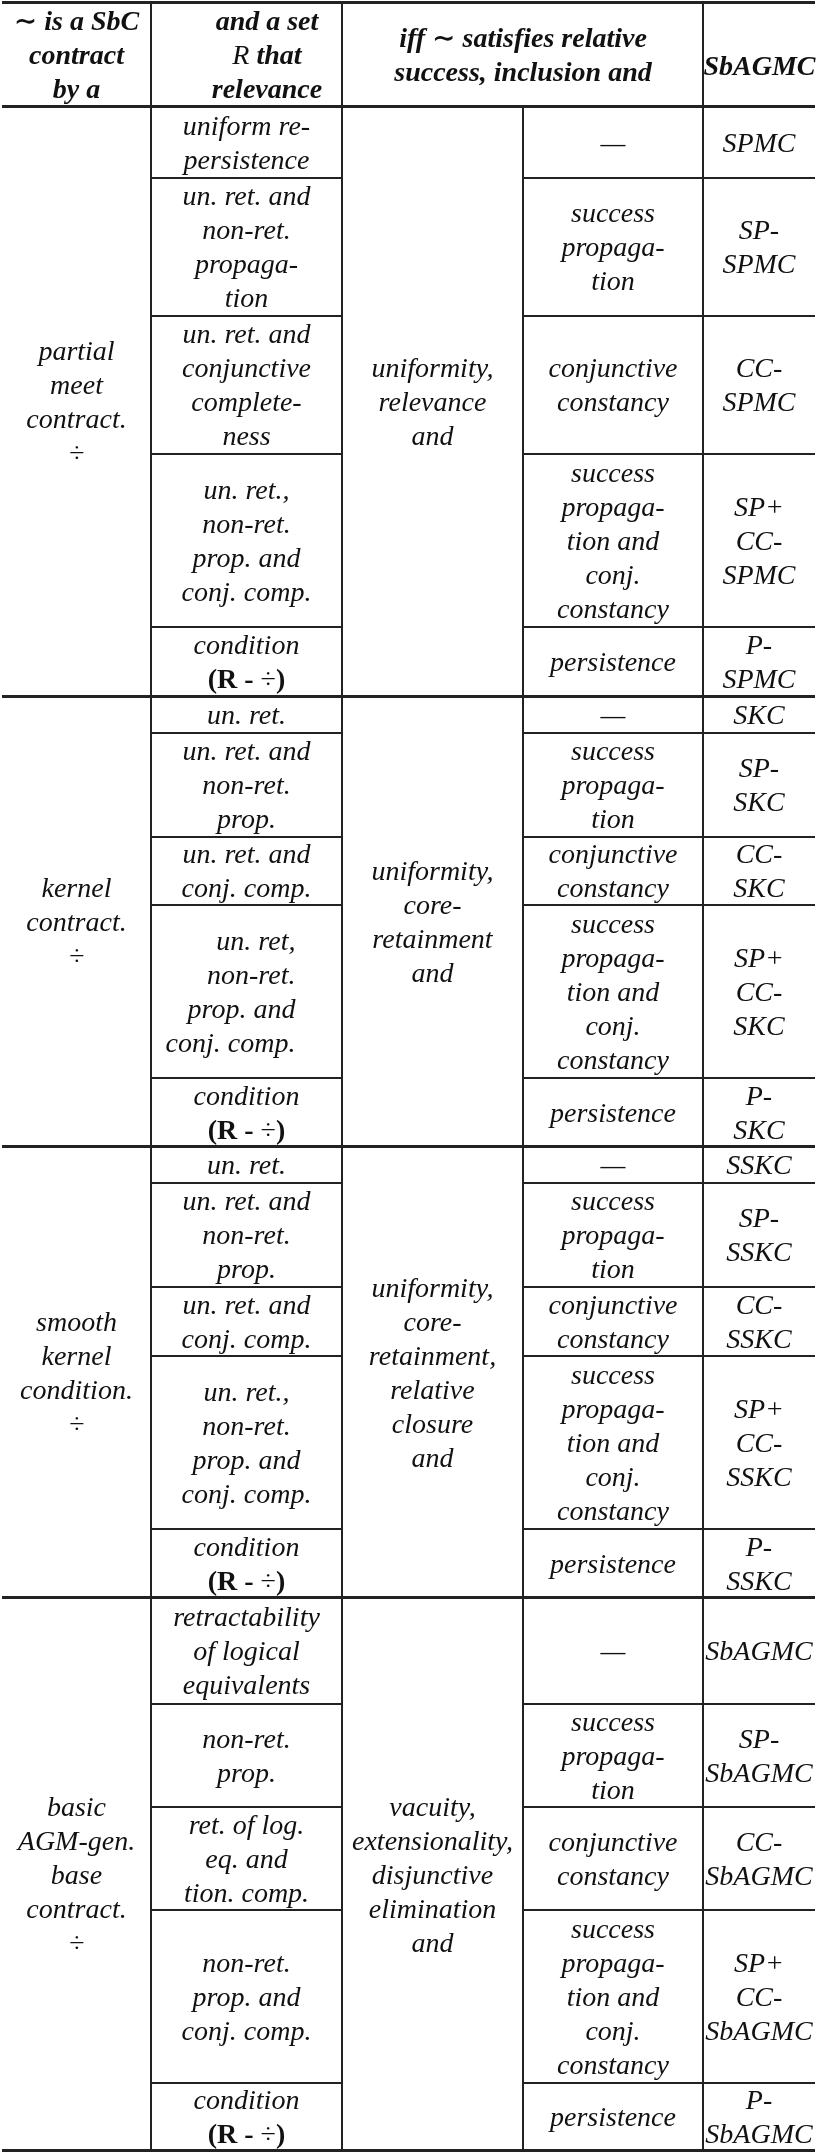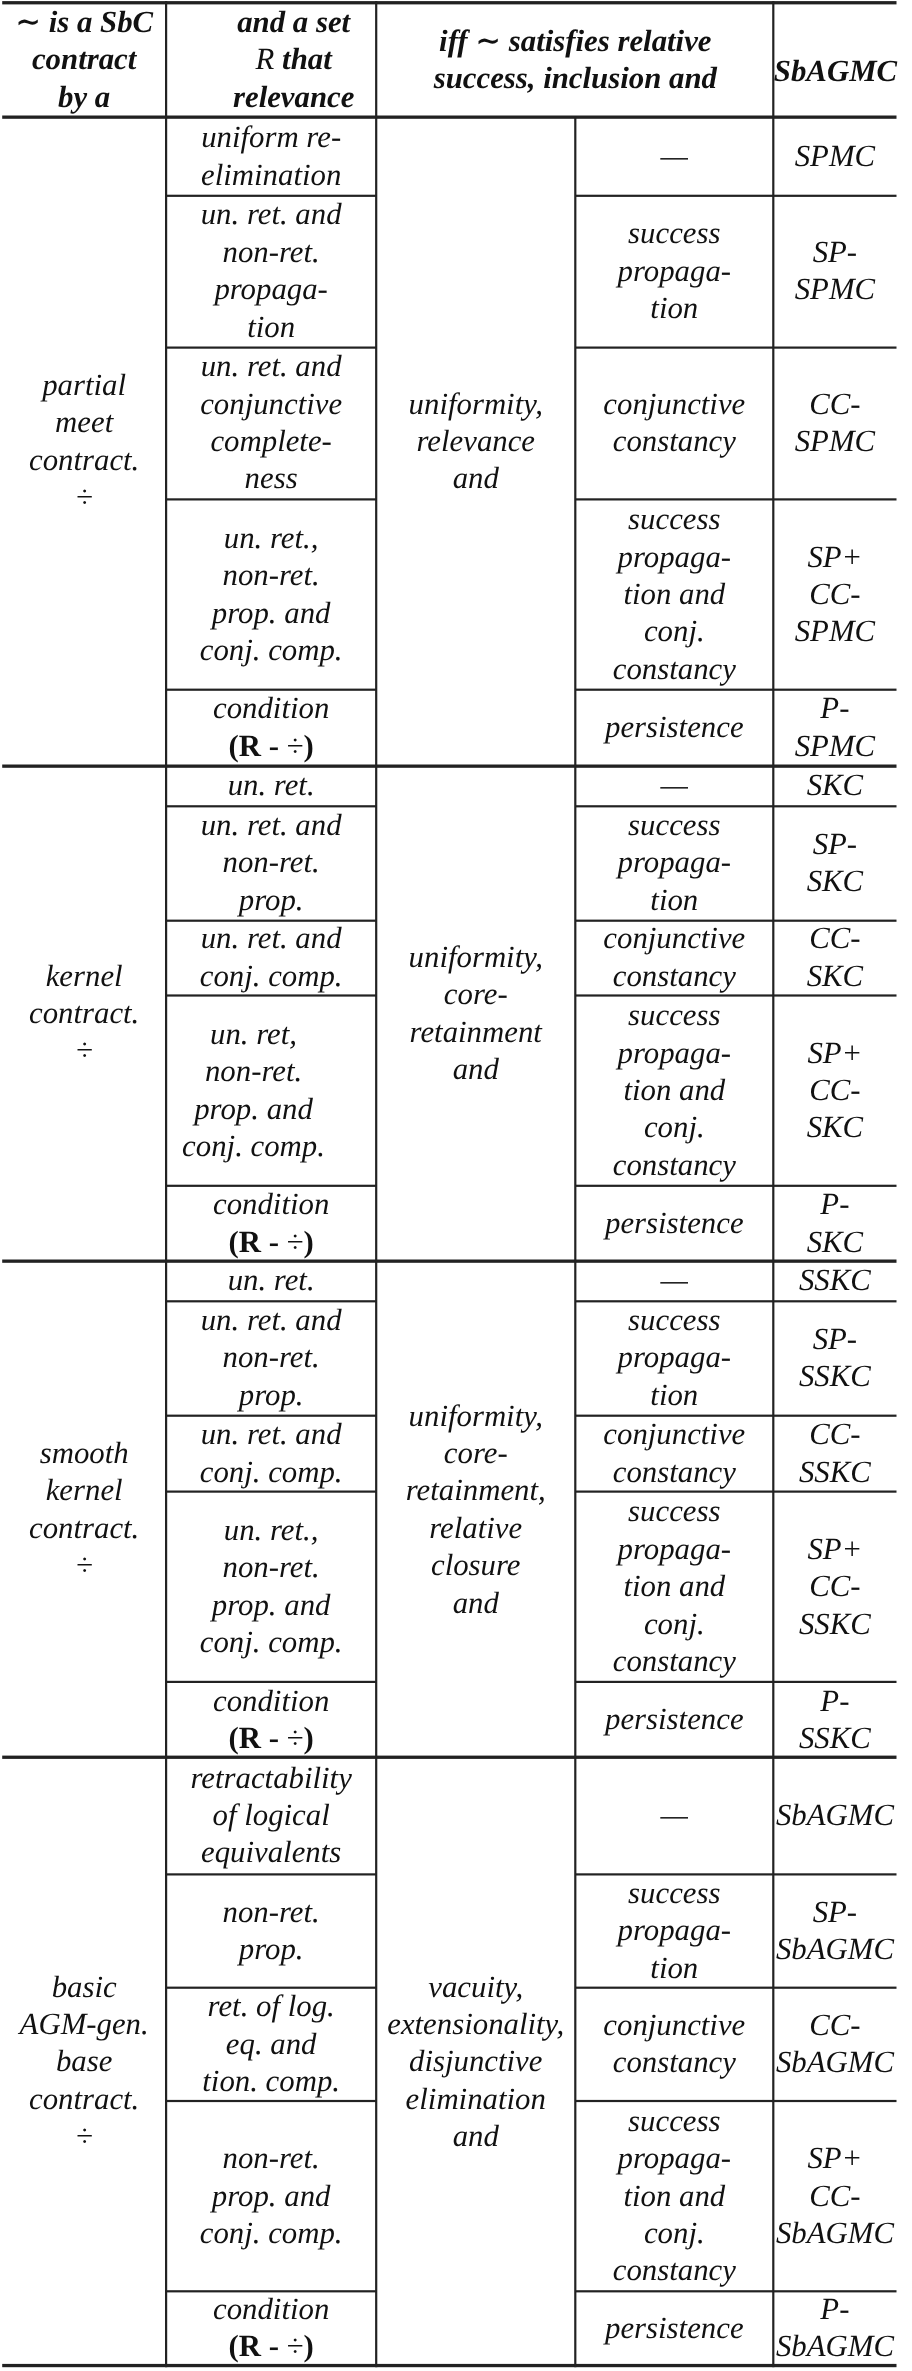--- a/index.html
+++ b/index.html
@@ -78,21 +78,21 @@
 
 <div id="body-cells">
     <div class="cell" style="left: 2px; top: 108px; width: 149px; height: 588px;">partial
 meet
 contract.
 ÷</div>
     <div class="cell" style="left: 342px; top: 108px; width: 181px; height: 588px;">uniformity,
 relevance
 and</div>
     <div class="cell" style="left: 151px; top: 108px; width: 191px; height: 69px;">uniform re-
-elimination</div>
+persistence</div>
     <div class="cell" style="left: 523px; top: 108px; width: 180px; height: 69px;">—</div>
     <div class="cell" style="left: 703px; top: 108px; width: 112px; height: 69px;">SPMC</div>
     <div class="cell" style="left: 151px; top: 179px; width: 191px; height: 136px;">un. ret. and
 non-ret.
 propaga-
 tion</div>
     <div class="cell" style="left: 523px; top: 179px; width: 180px; height: 136px;">success
 propaga-
 tion</div>
     <div class="cell" style="left: 703px; top: 179px; width: 112px; height: 136px;">SP-
@@ -138,39 +138,39 @@
 propaga-
 tion</div>
     <div class="cell" style="left: 703px; top: 734px; width: 112px; height: 102px;">SP-
 SKC</div>
     <div class="cell" style="left: 151px; top: 838px; width: 191px; height: 66px;">un. ret. and
 conj. comp.</div>
     <div class="cell" style="left: 523px; top: 838px; width: 180px; height: 66px;">conjunctive
 constancy</div>
     <div class="cell" style="left: 703px; top: 838px; width: 112px; height: 66px;">CC-
 SKC</div>
-    <div class="cell" style="left: 151px; top: 906px; width: 159px; height: 171px;">un. ret,
+    <div class="cell" style="left: 151px; top: 906px; width: 159px; height: 171px; text-align: right;">un. ret,
 non-ret.
 prop. and
 conj. comp.</div>
     <div class="cell" style="left: 523px; top: 906px; width: 180px; height: 171px;">success
 propaga-
 tion and
 conj.
 constancy</div>
     <div class="cell" style="left: 703px; top: 906px; width: 112px; height: 171px;">SP+
 CC-
 SKC</div>
     <div class="cell cond" style="left: 151px; top: 1079px; width: 191px; height: 67px;"><span><span>condition</span><br><span><span class="b" style="white-space: pre;">(</span><span class="b" style="white-space: pre;">R</span><span class="b" style="white-space: pre;"> - </span><span class="n" style="white-space: pre;">÷</span><span class="b" style="white-space: pre;">)</span></span></span></div>
     <div class="cell" style="left: 523px; top: 1079px; width: 180px; height: 67px;">persistence</div>
     <div class="cell" style="left: 703px; top: 1079px; width: 112px; height: 67px;">P-
 SKC</div>
     <div class="cell" style="left: 2px; top: 1148px; width: 149px; height: 449px;">smooth
 kernel
-contract.
+condition.
 ÷</div>
     <div class="cell" style="left: 342px; top: 1148px; width: 181px; height: 449px;">uniformity,
 core-
 retainment,
 relative
 closure
 and</div>
     <div class="cell" style="left: 151px; top: 1148px; width: 191px; height: 34px;">un. ret.</div>
     <div class="cell" style="left: 523px; top: 1148px; width: 180px; height: 34px;">—</div>
     <div class="cell" style="left: 703px; top: 1148px; width: 112px; height: 34px;">SSKC</div>

